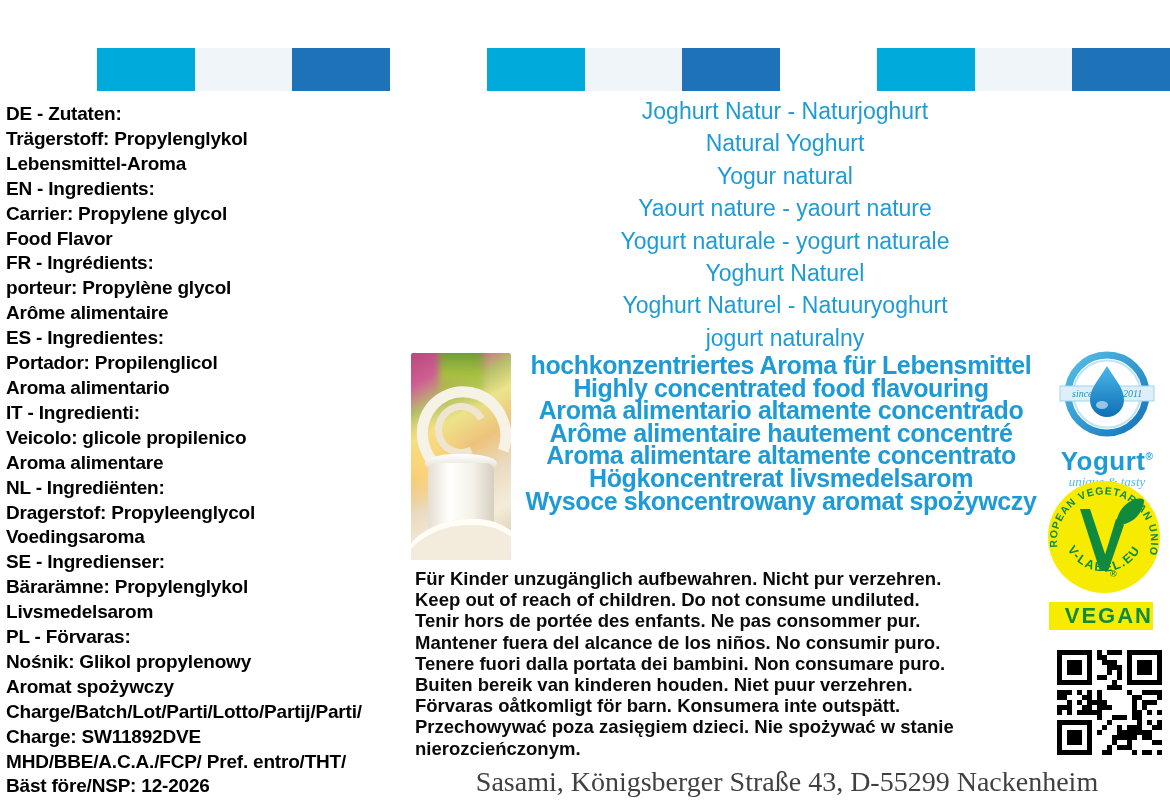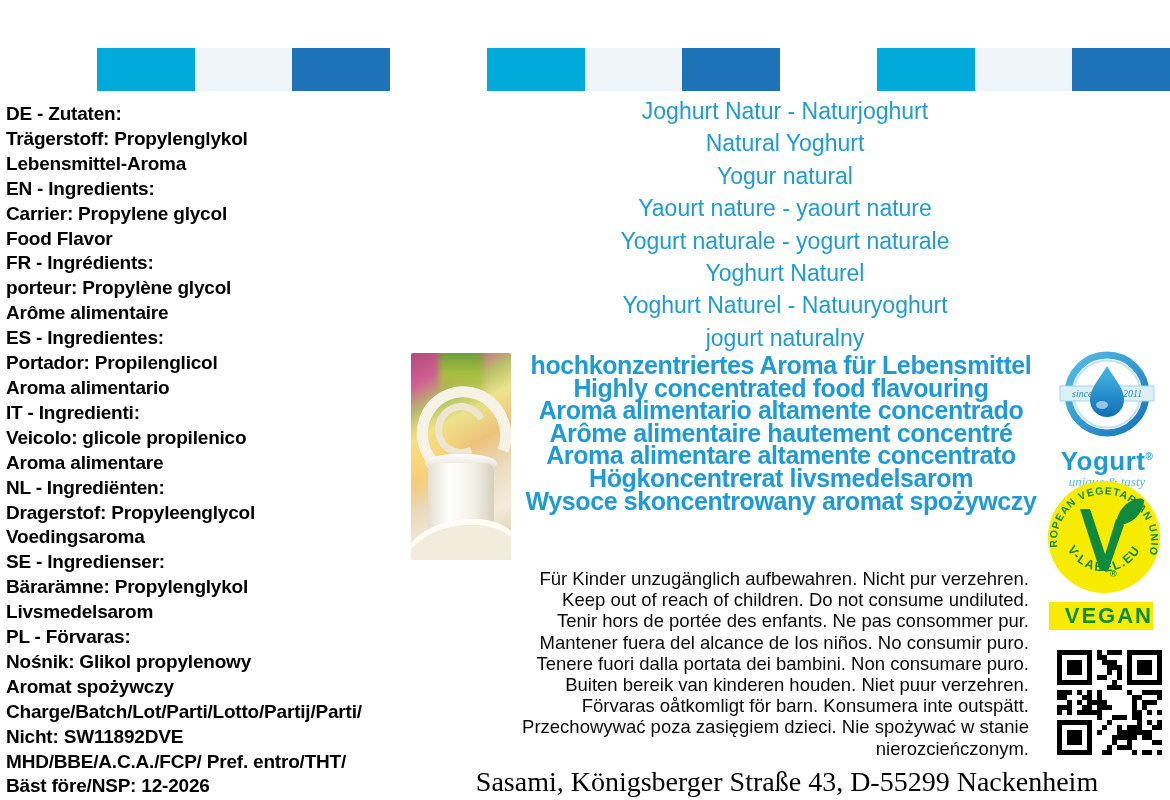--- a/index.html
+++ b/index.html
@@ -17,25 +17,25 @@
 
   .ingredients{position:absolute;left:6px;top:54px;width:408px;color:var(--ink);
     font-weight:700;font-size:19px;line-height:24.9px;letter-spacing:-0.2px;white-space:nowrap;}
 
   .product-names{position:absolute;left:420px;top:47px;width:730px;text-align:center;
     color:var(--azure);font-weight:400;font-size:23px;line-height:32.4px;}
 
   .concentrate{position:absolute;left:512px;top:306px;width:538px;text-align:center;
     color:var(--azure);font-weight:700;font-size:25px;line-height:22.6px;letter-spacing:-0.4px;white-space:nowrap;}
 
-  .warnings{position:absolute;left:415px;top:520px;width:614px;text-align:right;
-    color:#0a0a0a;font-weight:400;font-size:18.5px;line-height:21.2px;}
+  .warnings{position:absolute;left:415px;top:520px;width:614px;text-align:left;
+    color:#0a0a0a;font-weight:700;font-size:18.5px;line-height:21.2px;}
 
   .address{position:absolute;left:420px;top:717px;width:734px;text-align:center;
-    color:#000000;font-family:"Liberation Serif",serif;font-size:28px;line-height:34px;}
+    color:#404040;font-family:"Liberation Serif",serif;font-size:28px;line-height:34px;}
 
   
   .product-image{position:absolute;left:411px;top:305px;width:100px;height:207px;overflow:hidden;border-radius:2px;}
   .pi-bg{position:absolute;inset:0;
     background:linear-gradient(150deg,#b5487b 0%,#cf5f93 13%,#b8c06a 24%,#ece48b 34%,#eec27c 48%,#eadbc0 62%,#f4ecda 78%,#cfc0a0 100%);}
   .pi-green{position:absolute;left:28%;top:-4%;width:44%;height:32%;filter:blur(3px);
     background:linear-gradient(180deg,#5d8f3a,#a9c23f 45%,rgba(170,194,63,0));}
   .pi-glow{position:absolute;left:-25%;top:28%;width:85%;height:48%;
     background:radial-gradient(closest-side,rgba(255,217,120,.95),rgba(255,217,120,0));}
   .pi-ring1{position:absolute;left:6%;top:16%;width:72%;height:36%;border-radius:50%;
@@ -93,21 +93,21 @@
       <div>NL - Ingrediënten:</div>
       <div>Dragerstof: Propyleenglycol</div>
       <div>Voedingsaroma</div>
       <div>SE - Ingredienser:</div>
       <div>Bärarämne: Propylenglykol</div>
       <div>Livsmedelsarom</div>
       <div>PL - Förvaras:</div>
       <div>Nośnik: Glikol propylenowy</div>
       <div>Aromat spożywczy</div>
       <div>Charge/Batch/Lot/Parti/Lotto/Partij/Parti/</div>
-      <div>Nicht: SW11892DVE</div>
+      <div>Charge: SW11892DVE</div>
       <div>MHD/BBE/A.C.A./FCP/ Pref. entro/THT/</div>
       <div>Bäst före/NSP: 12-2026</div>
     </div>
 
   <div class="product-names">
       <div>Joghurt Natur - Naturjoghurt</div>
       <div>Natural Yoghurt</div>
       <div>Yogur natural</div>
       <div>Yaourt nature - yaourt nature</div>
       <div>Yogurt naturale - yogurt naturale</div>

